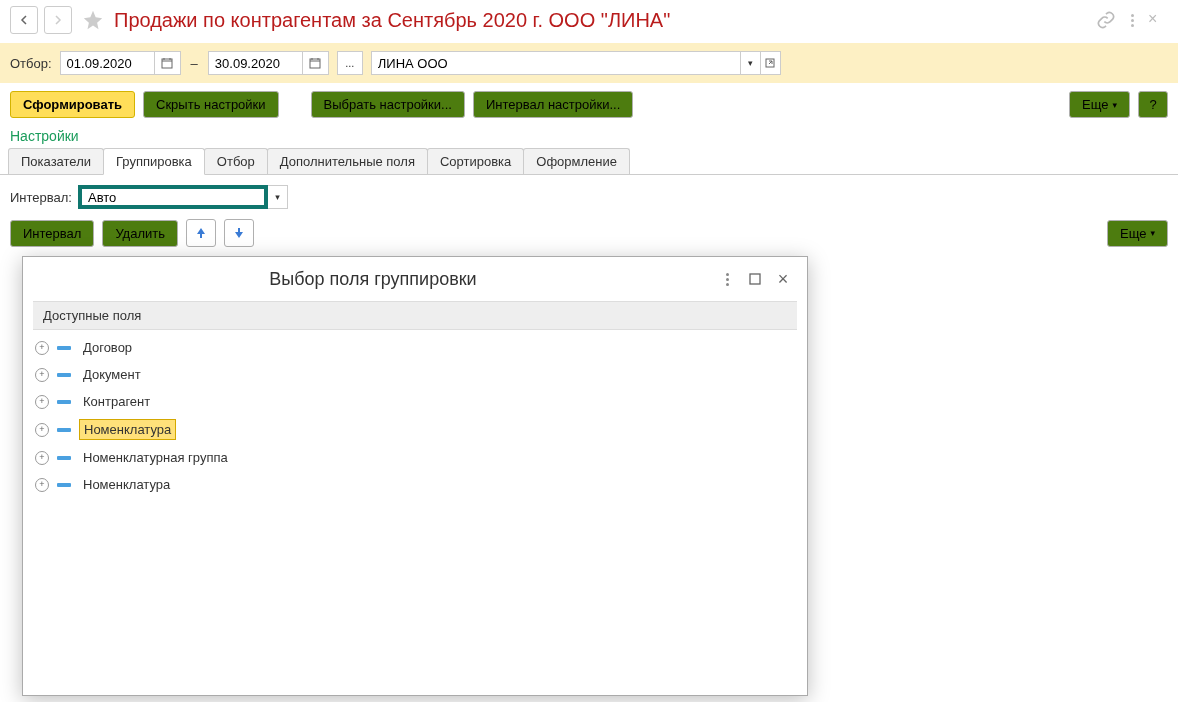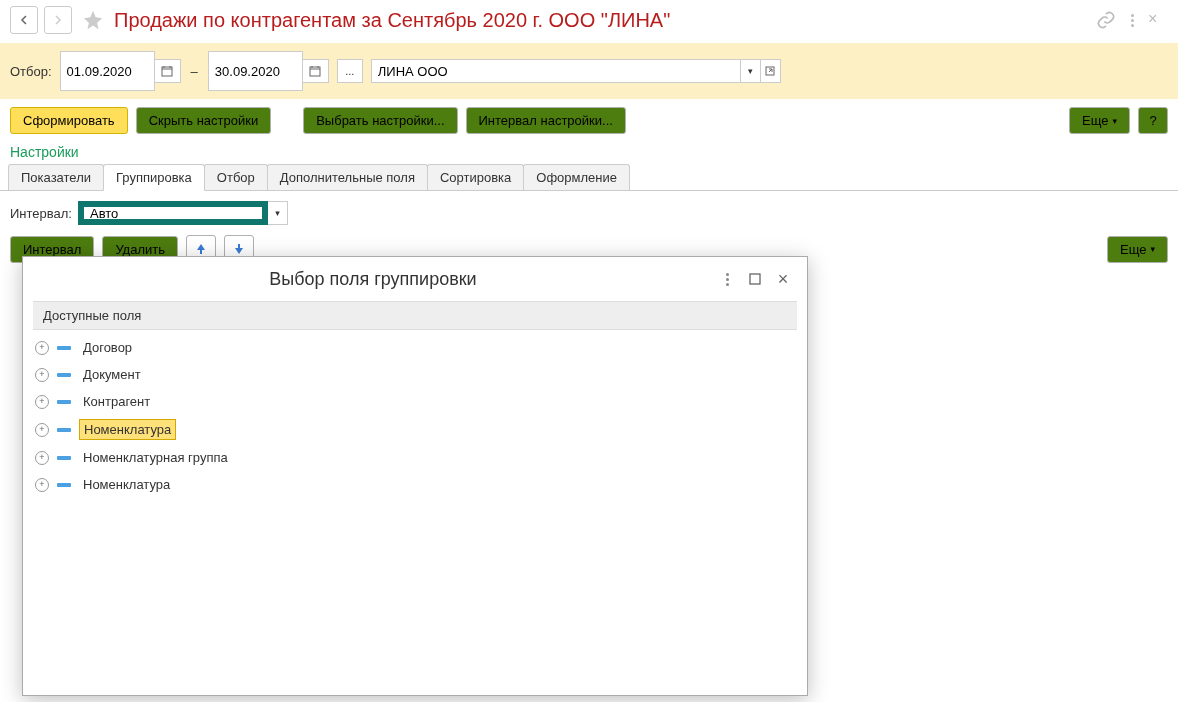--- a/index.html
+++ b/index.html
@@ -9,44 +9,44 @@
 .nav-btn { width: 28px; height: 28px; border: 1px solid #ccc; background: #fff; border-radius: 3px; display: flex; align-items: center; justify-content: center; cursor: pointer; }
 .nav-btn.disabled { color: #bbb; cursor: default; }
 .star { width: 22px; height: 22px; fill: #ccc; margin-left: 4px; }
 .title { font-size: 20px; color: #b91c1c; margin-left: 4px; }
 .header-spacer { flex: 1; }
 .header-icon { width: 20px; height: 20px; color: #ccc; cursor: pointer; }
 
 .period-bar { background: #fdf0c4; padding: 8px 10px; display: flex; align-items: center; gap: 8px; }
 .period-label { font-size: 13px; }
 .date-input { display: flex; align-items: center; }
-.date-field { border: 1px solid #ccc; padding: 1px 6px; width: 95px; background: #fff; font-size: 13px; height: 40px; }
+.date-field { border: 1px solid #ccc; padding: 1px 6px; width: 95px; background: #fff; font-size: 13px; height: 24px; }
 .date-cal-btn { border: 1px solid #ccc; border-left: none; background: #fff; width: 26px; height: 24px; display: flex; align-items: center; justify-content: center; cursor: pointer; }
 .dash { padding: 0 2px; }
 .sq-btn { border: 1px solid #ccc; background: #fff; width: 26px; height: 24px; display: flex; align-items: center; justify-content: center; cursor: pointer; font-size: 11px; }
 .org-input { border: 1px solid #ccc; background: #fff; padding: 3px 6px; width: 370px; height: 24px; font-size: 13px; }
 .dd-btn { border: 1px solid #ccc; border-left: none; background: #fff; width: 20px; height: 24px; display: flex; align-items: center; justify-content: center; cursor: pointer; font-size: 9px; }
 
 .toolbar { padding: 8px 10px; display: flex; align-items: center; gap: 8px; }
 .btn { border: 1px solid #b0b0b0; background: #4d7c0f; padding: 5px 12px; border-radius: 3px; font-size: 13px; cursor: pointer; }
-.btn-primary { background: #ffde59; border-color: #d4b300; font-weight: normal; }
+.btn-primary { background: #ffde59; border-color: #d4b300; font-weight: bold; }
 .toolbar-spacer { flex: 1; }
 .btn-more { display: flex; align-items: center; gap: 4px; }
 .caret-down { font-size: 9px; }
 
 .settings-label { color: #1a9c5b; padding: 2px 10px 4px; font-size: 14px; }
 
 .tabs { display: flex; border-bottom: 1px solid #ccc; padding: 0 8px; }
 .tab { border: 1px solid #ccc; border-bottom: none; background: #f2f2f2; padding: 5px 12px; margin-right: -1px; cursor: pointer; border-radius: 3px 3px 0 0; font-size: 13px; position: relative; }
 .tab.active { background: #fff; border-bottom: 1px solid #fff; margin-bottom: -1px; z-index: 2; }
 
 .tab-content { padding: 10px; }
 .interval-row { display: flex; align-items: center; gap: 6px; margin-bottom: 10px; }
 .interval-select { display: flex; }
-.select-field { border: 6px solid #0f766e; padding: 4px 6px; width: 190px; height: 24px; background: #fff; font-size: 13px; }
+.select-field { border: 4px solid #0f766e; padding: 4px 6px; width: 190px; height: 24px; background: #fff; font-size: 13px; }
 
 .list-toolbar { display: flex; align-items: center; gap: 8px; margin-bottom: 0; }
 .icon-btn { border: 1px solid #b0b0b0; background: #fff; width: 30px; height: 28px; border-radius: 3px; display: flex; align-items: center; justify-content: center; cursor: pointer; }
 
 .modal { position: absolute; left: 22px; top: 256px; width: 786px; height: 440px; background: #fff; border: 1px solid #aaa; box-shadow: 0 4px 20px rgba(0,0,0,0.25); z-index: 100; }
 .modal-header { display: flex; align-items: center; padding: 10px 12px; }
 .modal-title { font-size: 18px; color: #333; flex: 1; text-align: center; }
 .modal-icon { width: 24px; height: 24px; display: flex; align-items: center; justify-content: center; cursor: pointer; color: #666; margin-left: 4px; }
 
 .tree-header { background: #eee; border-top: 1px solid #ddd; border-bottom: 1px solid #ddd; padding: 6px 10px; font-size: 13px; margin: 0 10px; }

